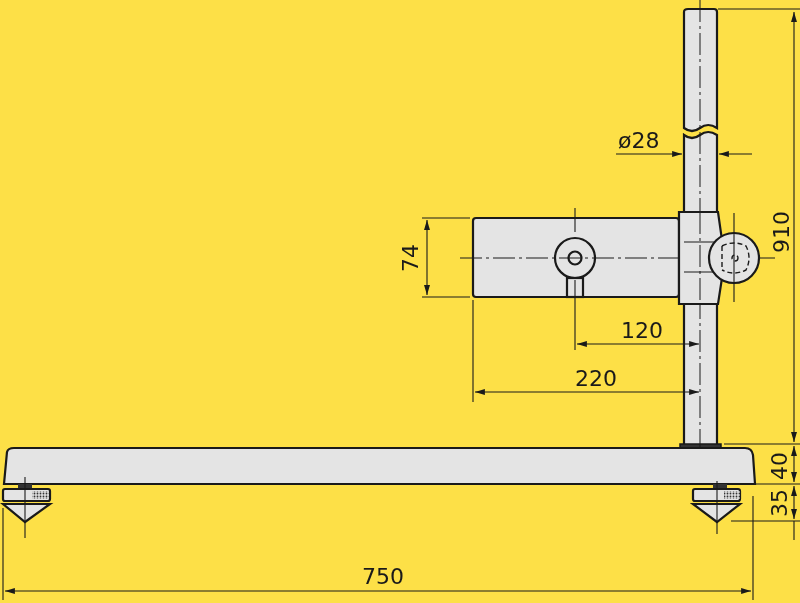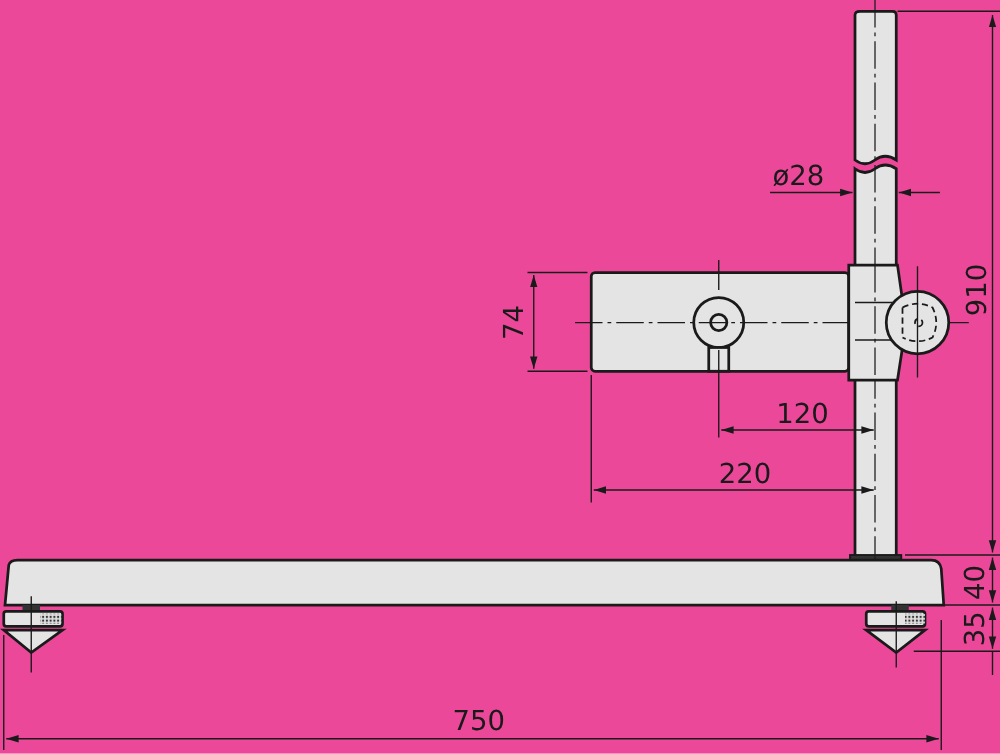--- a/index.html
+++ b/index.html
@@ -1,16 +1,16 @@
 <!DOCTYPE html>
 <html><head>
 <meta charset="utf-8">
 <style>
   html, body { margin:0; padding:0; background:#ffffff; }
-  #canvas { position:relative; width:800px; height:603px; overflow:hidden; background:#ec4899; }
+  #canvas { position:relative; width:800px; height:603px; overflow:hidden; background:#fde047; }
   svg { position:absolute; left:0; top:0; }
   .part { fill:#e4e4e4; stroke:#1a1a1a; stroke-width:2.2; }
   .thin { stroke:#1a1a1a; stroke-width:1.1; fill:none; }
   .center { stroke:#1a1a1a; stroke-width:1; fill:none; stroke-dasharray:22 4 3 4; }
   .hidden { stroke:#1a1a1a; stroke-width:1.4; fill:none; stroke-dasharray:5 3; }
   .dimtext { font-family:"DejaVu Sans", sans-serif; font-size:22px; fill:#1a1a1a; }
 </style>
 </head>
 <body>
 

